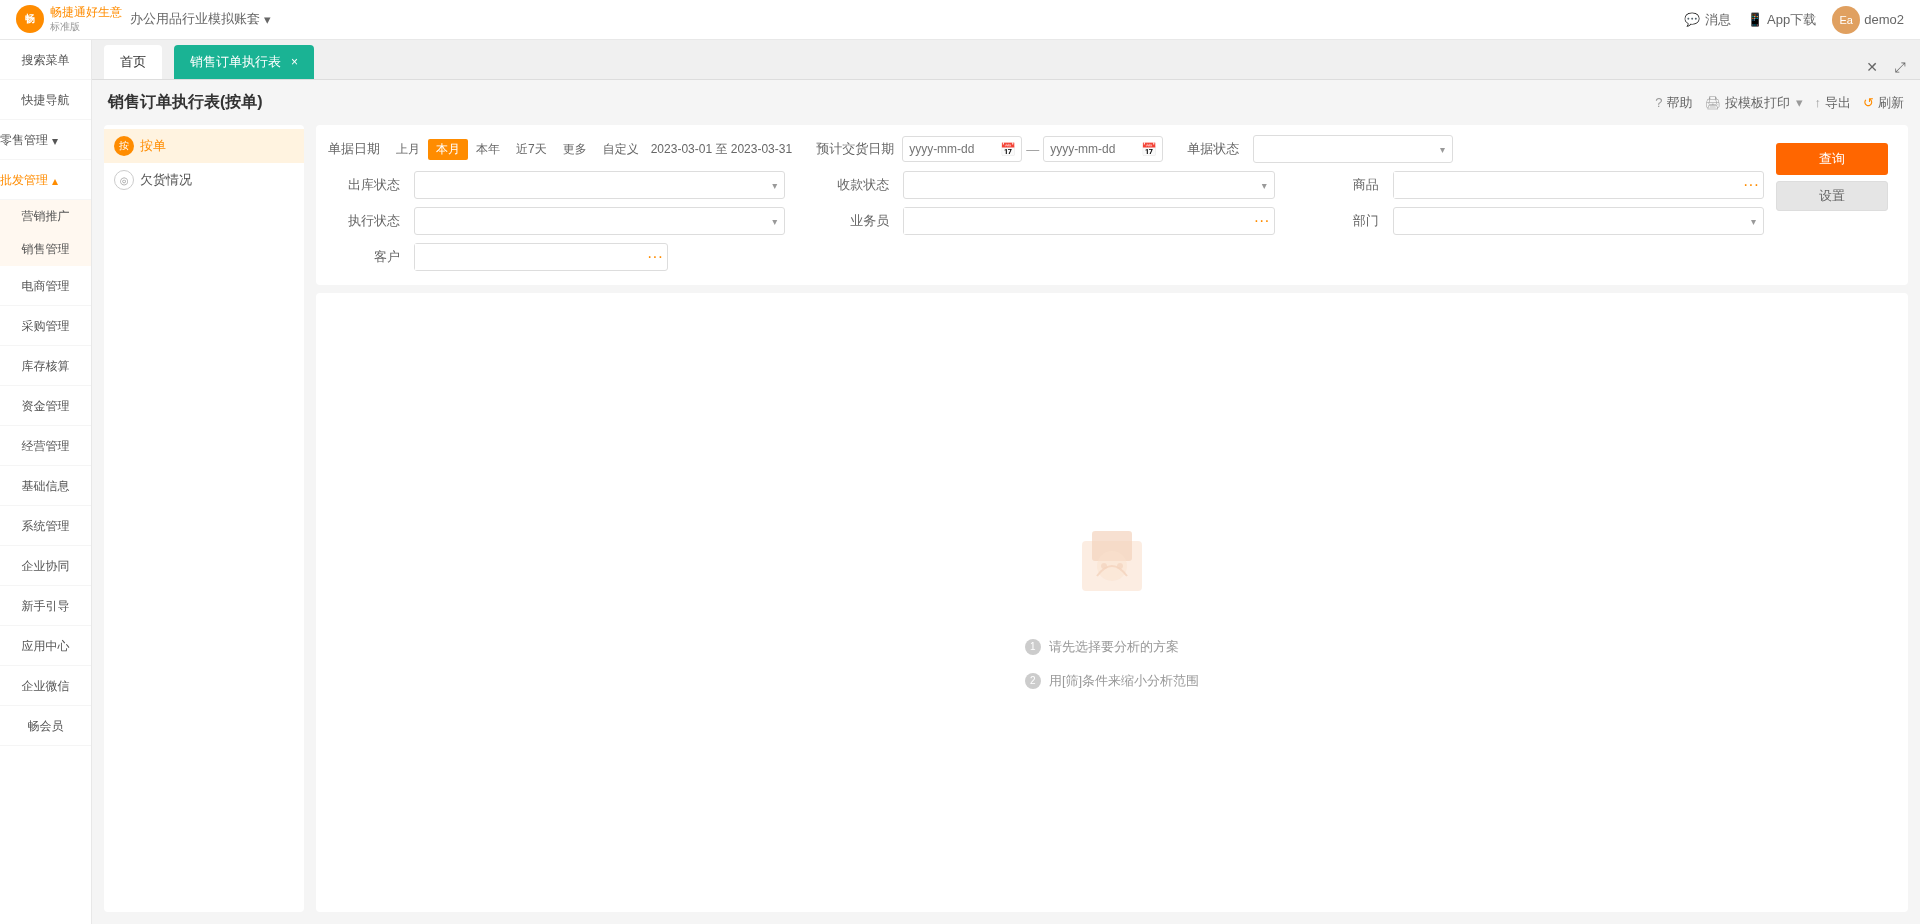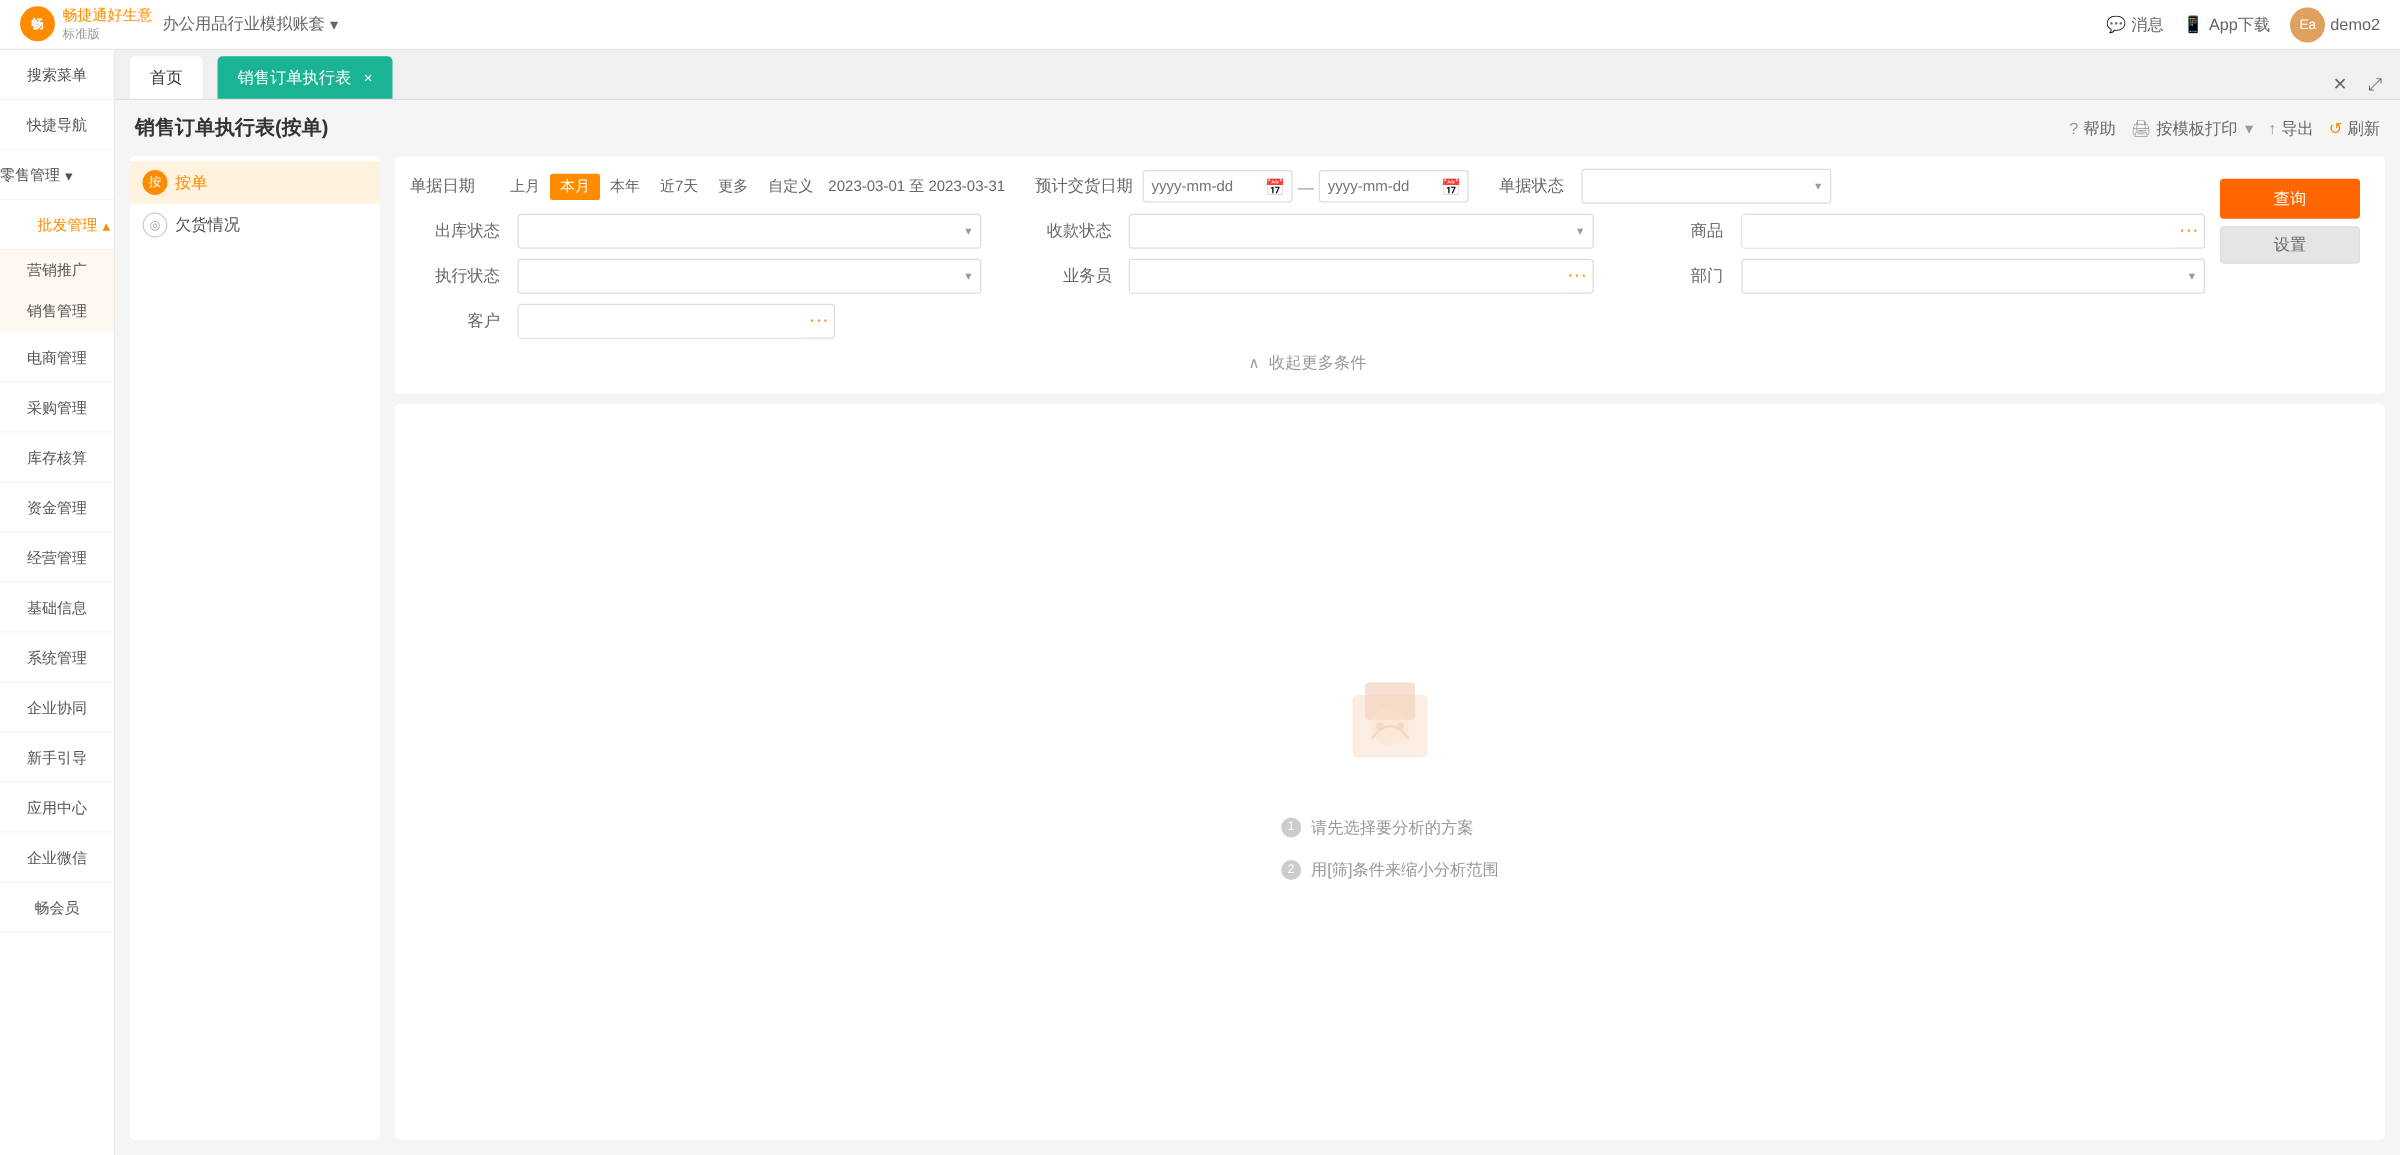--- a/index.html
+++ b/index.html
@@ -17,21 +17,21 @@
     .top-bar-right { display: flex; align-items: center; gap: 16px; color: #666; font-size: 13px; }
     .top-bar-right-item { display: flex; align-items: center; gap: 4px; cursor: pointer; }
     .user-avatar { width: 28px; height: 28px; border-radius: 50%; background: #e0a060; display: flex; align-items: center; justify-content: center; color: white; font-size: 11px; overflow: hidden; }
 
     
     .main-area { display: flex; flex: 1; overflow: hidden; }
 
     
     .sidebar { width: 92px; background: #fff; border-right: 1px solid #e8e8e8; display: flex; flex-direction: column; flex-shrink: 0; overflow-y: auto; }
     .sidebar-item { padding: 10px 0; text-align: center; cursor: pointer; color: #555; font-size: 12px; border-bottom: 1px solid #f5f5f5; }
-    .sidebar-item.active { color: #ff8c00; padding-left: 30px; }
+    .sidebar-item.active { color: #ff8c00; }
     .sidebar-item-label { margin-top: 2px; }
     .sidebar-sub { background: #fff8f0; }
     .sidebar-sub-item { padding: 8px 0; text-align: center; cursor: pointer; color: #555; font-size: 12px; }
 
     
     .content-area { flex: 1; display: flex; flex-direction: column; overflow: hidden; }
 
     
     .tab-bar { height: 40px; background: #f0f0f0; display: flex; align-items: flex-end; padding: 0 0 0 0; border-bottom: 1px solid #ddd; flex-shrink: 0; }
     .tab { padding: 0 16px; height: 34px; display: flex; align-items: center; gap: 6px; cursor: pointer; font-size: 13px; border-radius: 4px 4px 0 0; color: #666; background: #e0e0e0; margin-left: 12px; }
@@ -262,21 +262,21 @@
           </div>
 
           <div class="filter-right">
 
             <div class="search-filter-card">
               <div style="display:flex;align-items:flex-start;gap:12px;">
                 <div style="flex:1;">
 
                   <div class="form-row" style="margin-bottom:8px;">
 
-                    <div class="form-field" style="flex:none;display:flex;align-items:center;gap:12px;">
+                    <div class="form-field" style="flex:none;display:flex;align-items:center;gap:0;">
                       <span class="form-label" style="width:60px;">单据日期</span>
                       <div class="date-quick-tabs">
                         <span class="date-tab">上月</span>
                         <span class="date-tab active">本月</span>
                         <span class="date-tab">本年</span>
                         <span class="date-tab">近7天</span>
                         <span class="date-tab">更多</span>
                         <span class="date-tab">自定义</span>
                       </div>
                     </div>
@@ -371,24 +371,20 @@
                   <div class="form-row" style="margin-bottom:4px;">
                     <div class="form-field" style="flex:none;width:340px;display:flex;align-items:center;gap:6px;">
                       <span class="form-label">客户</span>
                       <div style="flex:1;display:flex;align-items:center;border:1px solid #ddd;border-radius:3px;height:28px;">
                         <input style="flex: 1 1 0%; border: none; outline: none; padding: 0px 8px; font-size: 13px; height: 100%;" placeholder="">
                         <span class="filter-dots">···</span>
                       </div>
                     </div>
                   </div>
 
-                  <div class="collapse-row" style="text-align:center;padding:6px 0;color:#999;font-size:13px;cursor:pointer;">
-                    <span style="font-size:12px;">∧</span>
-                    <span style="margin-left:4px;">收起更多条件</span>
-                  </div>
                 </div>
 
                 <div class="actions-col">
                   <button class="btn-query">查询</button>
                   <button class="btn-settings">设置</button>
                 </div>
               </div>
             </div>
 
             <div class="content-card">

